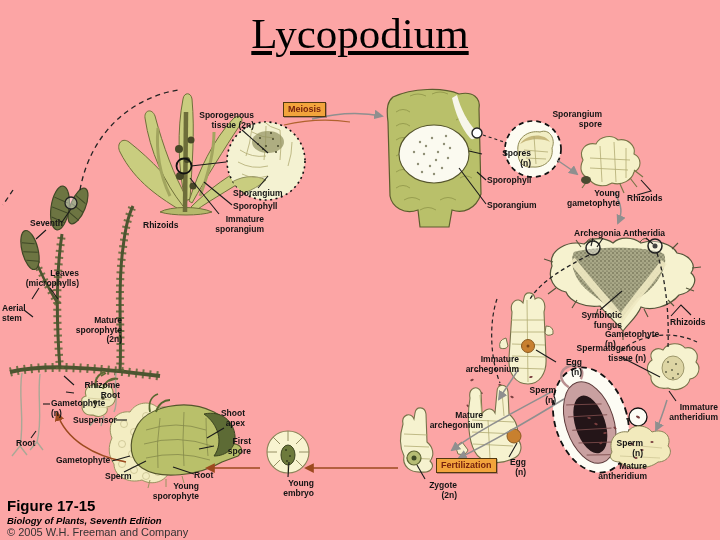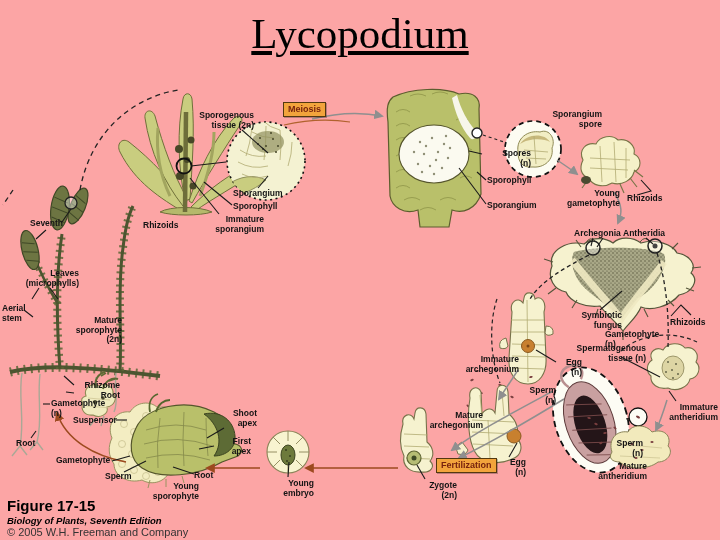--- a/index.html
+++ b/index.html
@@ -407,24 +407,24 @@
   <div class="lbl" style="left:62px;top:316px;width:60px">Mature
 sporophyte
 (2n)</div>
   <div class="lbl" style="left:74px;top:381px;width:46px">Rhizome
 Root</div>
   <div class="lbl l" style="left:51px;top:399px;width:66px">Gametophyte (n)</div>
   <div class="lbl l" style="left:73px;top:416px;width:46px">Suspensor</div>
   <div class="lbl l" style="left:16px;top:439px;width:24px">Root</div>
   <div class="lbl l" style="left:56px;top:456px;width:58px">Gametophyte</div>
   <div class="lbl l" style="left:105px;top:472px;width:24px">Sperm</div>
-  <div class="lbl" style="left:217px;top:409px;width:40px">Shoot
+  <div class="lbl" style="left:205px;top:409px;width:40px">Shoot
 apex</div>
   <div class="lbl" style="left:215px;top:437px;width:36px">First
-apex</div>
+spore</div>
   <div class="lbl l" style="left:194px;top:471px;width:24px">Root</div>
   <div class="lbl" style="left:127px;top:482px;width:72px">Young
 sporophyte</div>
 
   <div class="caption">
     <div class="f">Figure 17-15</div>
     <div class="b">Biology of Plants, Seventh Edition</div>
     <div class="c">© 2005 W.H. Freeman and Company</div>
   </div>
 

